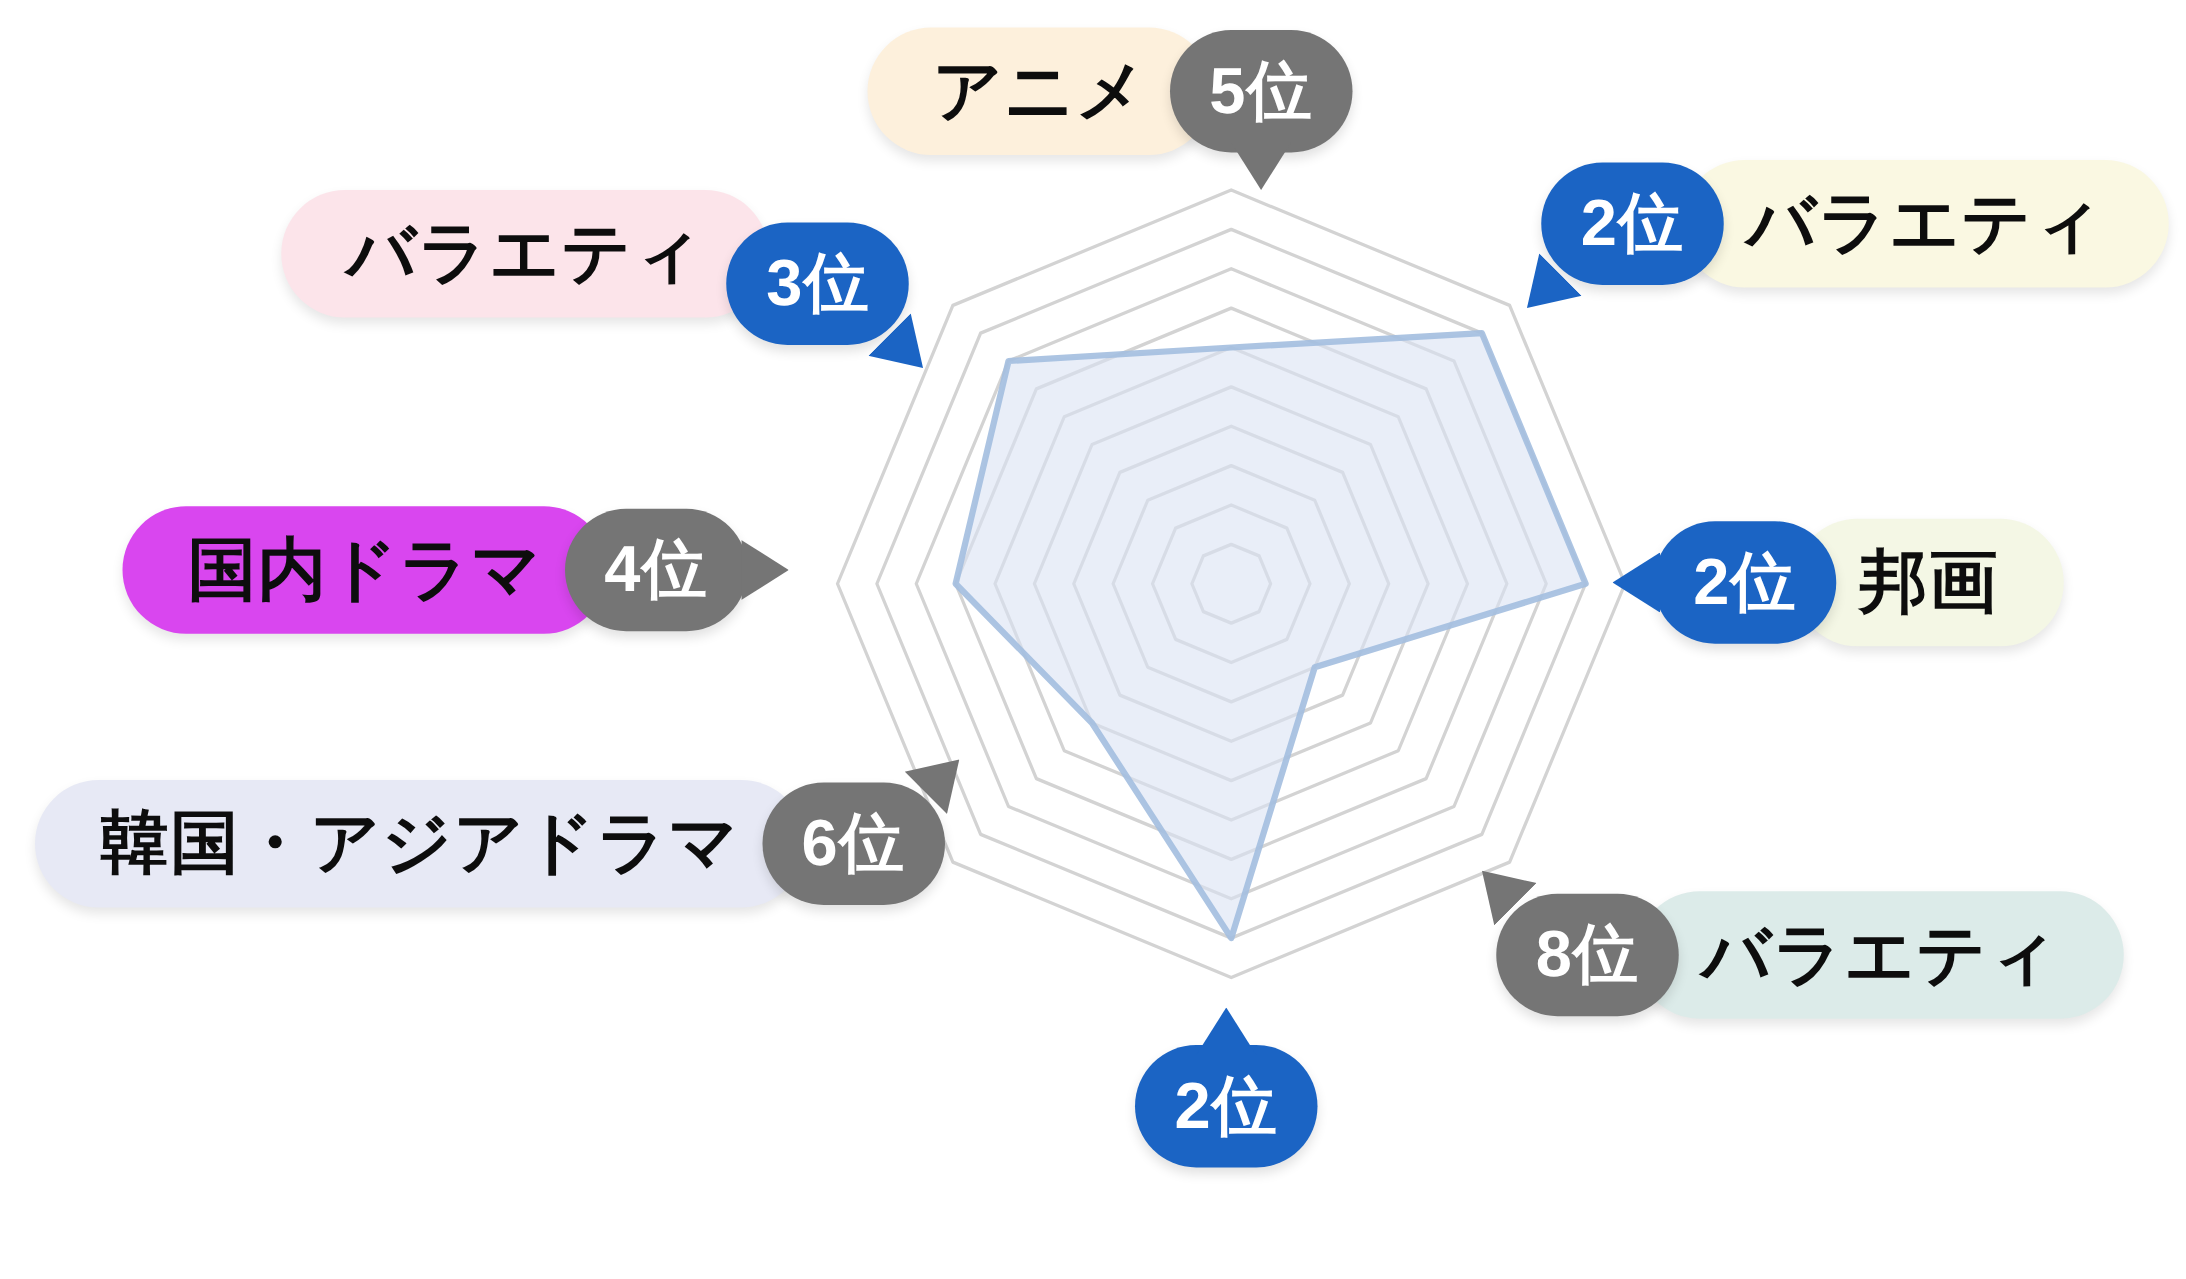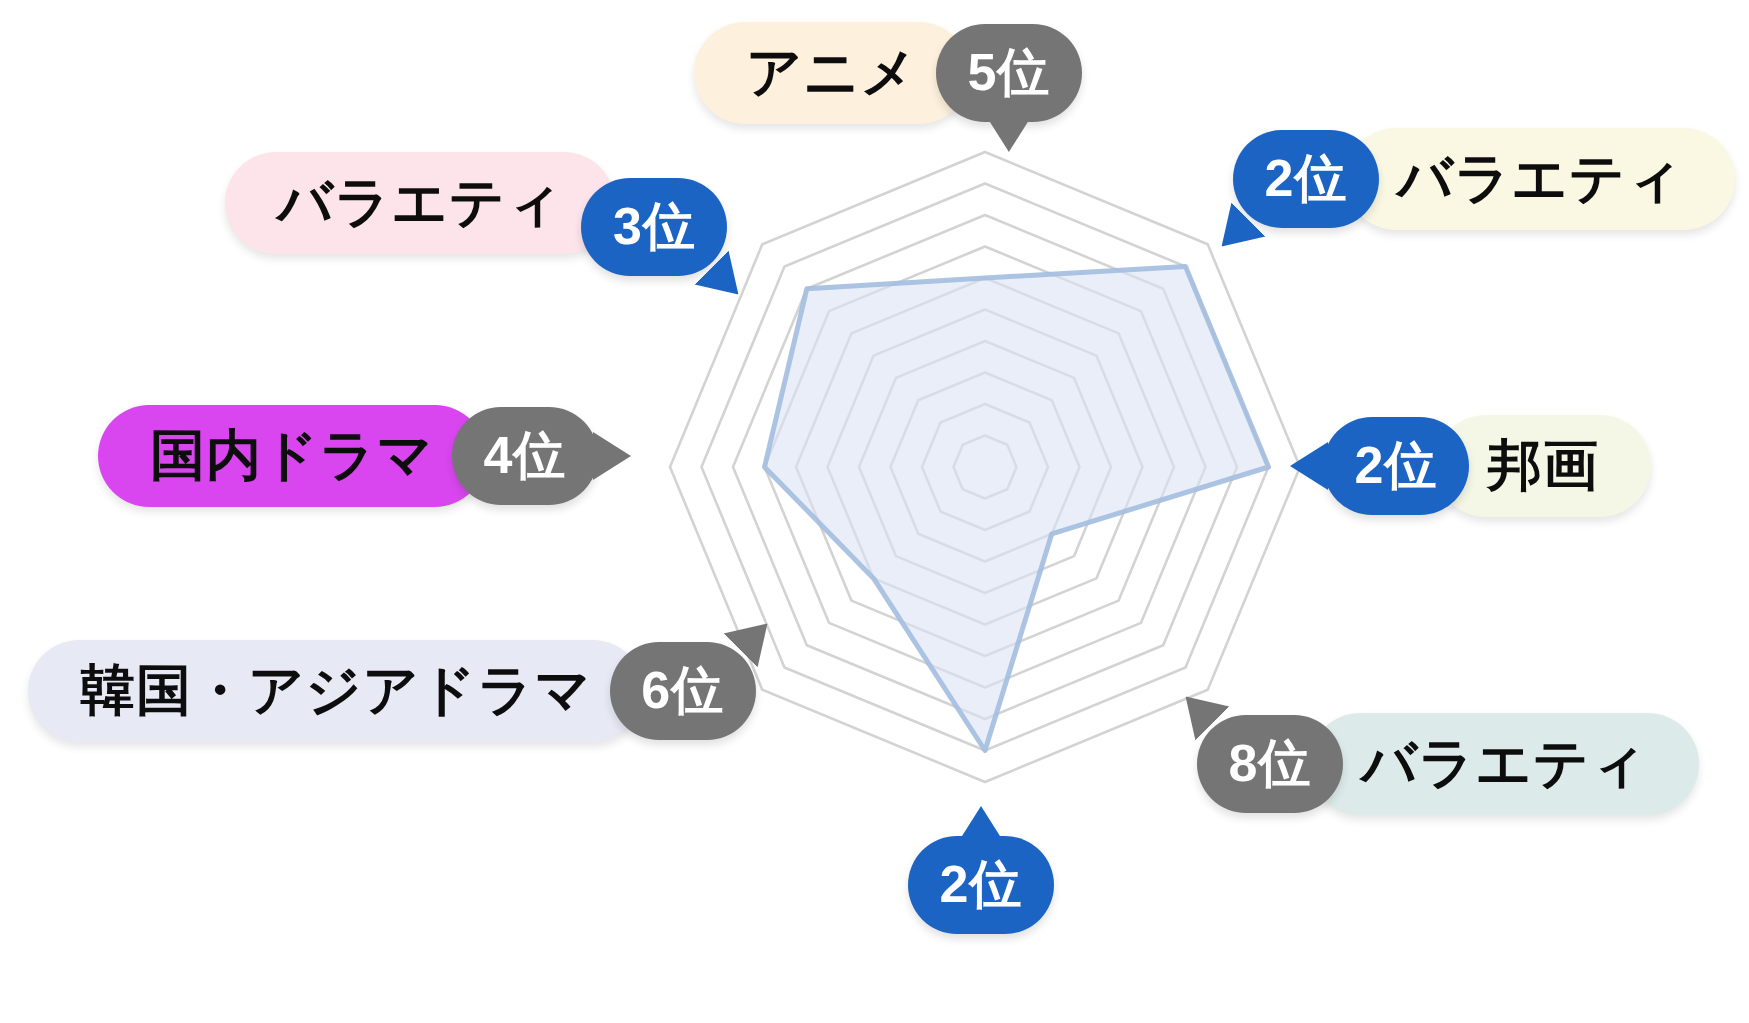--- a/index.html
+++ b/index.html
@@ -43,21 +43,21 @@
   .tail-up-right  {top:-24px;right:-22px;transform:rotate(-135deg);}
   .tail-right     {right:-38px;top:calc(50% - 19px);transform:rotate(-90deg);}
 
   
   #lb-anime      {left:694px;  top:22px;}
   #lb-kaigai-dra {left:225px;  top:130px;}
   #lb-kaigai-eig {left:1233px; top:128px;}
   #lb-houga      {left:1323px; top:415px;}
   #lb-variety    {left:1197px; top:713px;}
   #lb-docu       {left:908px;  top:836px;}
-  #lb-korea      {left:28px;   top:640px;}
+  #lb-korea      {left:28px;   top:624px;}
   #lb-kokunai    {left:98px;   top:405px;}
 </style>
 </head>
 <body>
 
 <svg id="radar" width="1749" height="1023" viewBox="0 0 1749 1023">
     <polygon points="985.0,435.5 1007.3,444.7 1016.5,467.0 1007.3,489.3 985.0,498.5 962.7,489.3 953.5,467.0 962.7,444.7" fill="none" stroke="#d3d3d3" stroke-width="2.6" stroke-linejoin="round"></polygon>
     <polygon points="985.0,404.0 1029.5,422.5 1048.0,467.0 1029.5,511.5 985.0,530.0 940.5,511.5 922.0,467.0 940.5,422.5" fill="none" stroke="#d3d3d3" stroke-width="2.6" stroke-linejoin="round"></polygon>
     <polygon points="985.0,372.5 1051.8,400.2 1079.5,467.0 1051.8,533.8 985.0,561.5 918.2,533.8 890.5,467.0 918.2,400.2" fill="none" stroke="#d3d3d3" stroke-width="2.6" stroke-linejoin="round"></polygon>
     <polygon points="985.0,341.0 1074.1,377.9 1111.0,467.0 1074.1,556.1 985.0,593.0 895.9,556.1 859.0,467.0 895.9,377.9" fill="none" stroke="#d3d3d3" stroke-width="2.6" stroke-linejoin="round"></polygon>

